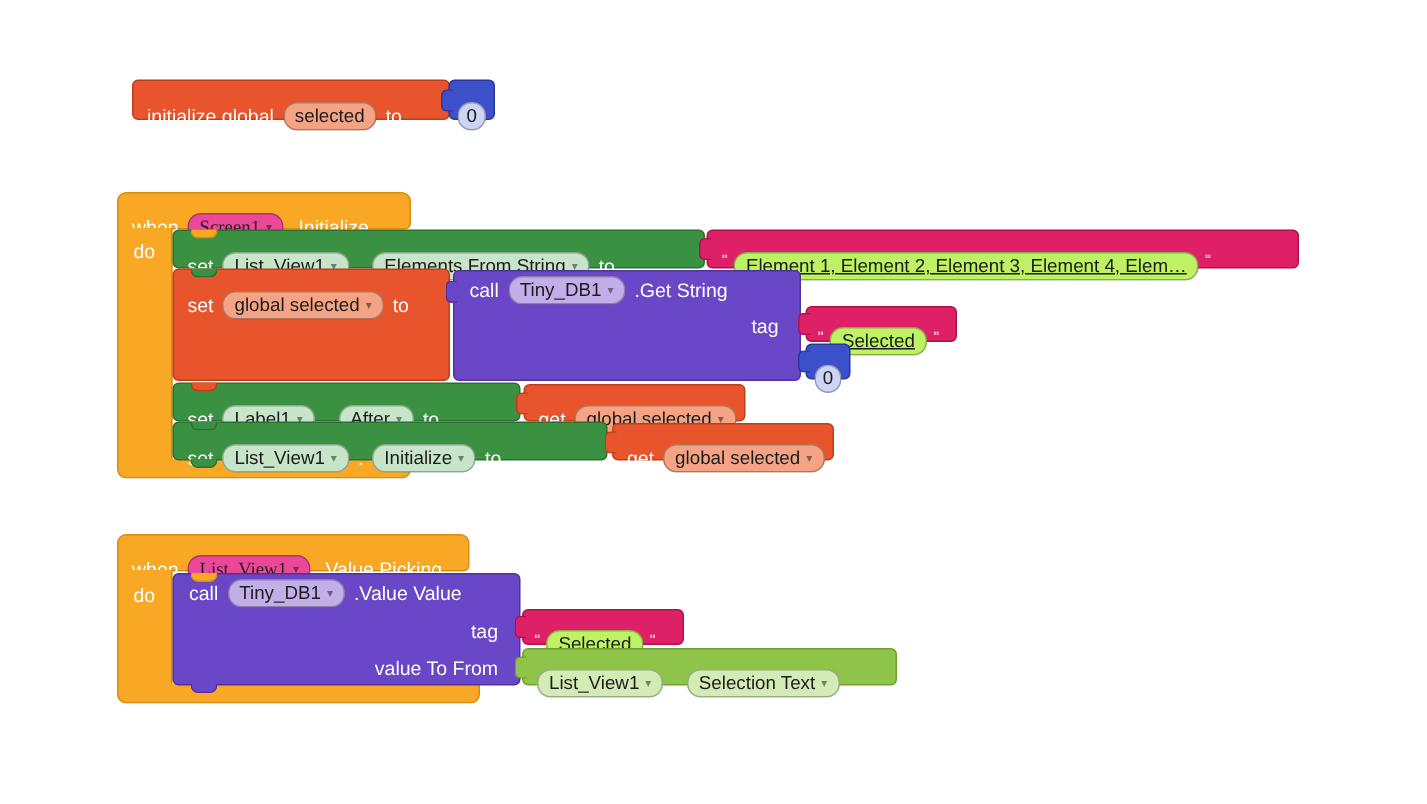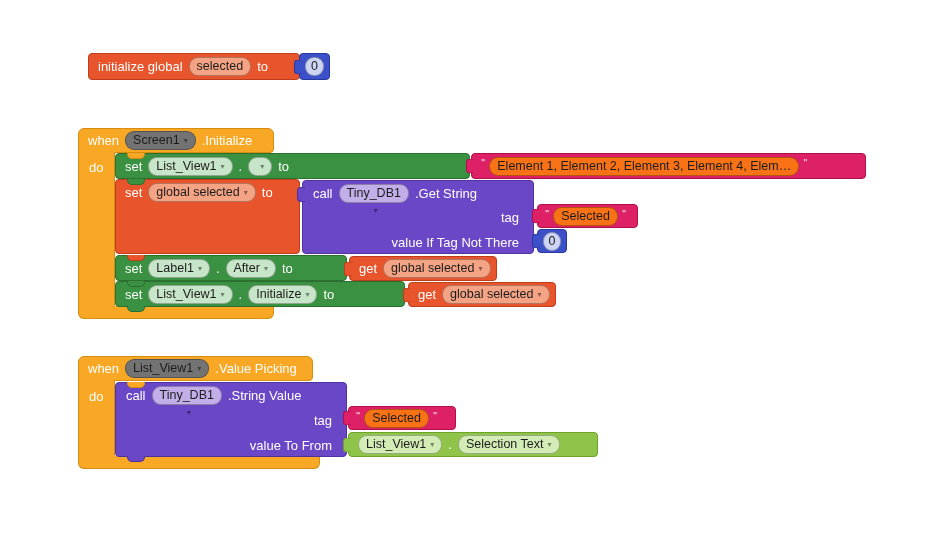--- a/index.html
+++ b/index.html
@@ -1,42 +1,42 @@
 <!DOCTYPE html>
 <html><head>
 <meta charset="utf-8">
 <style>
   html,body{margin:0;padding:0;}
   .canvas{
     position:relative;width:951px;height:536px;background:#ffffff;overflow:hidden;
     font-family:"Liberation Sans","DejaVu Sans",sans-serif;
   }
   .b{position:absolute;box-sizing:border-box;}
-  .row{display:flex;align-items:center;gap:6px;padding:0 9px;height:100%;}
+  .row{display:flex;align-items:center;gap:6px;padding:0 9px;height:100%;margin-top:11px;}
   .lbl{color:#ffffff;font-size:13px;white-space:nowrap;}
   .pill{
     color:#1c1c1c;border:1px solid rgba(0,0,0,.28);border-radius:9px;
     padding:0 7px;font-size:12.5px;white-space:nowrap;display:inline-flex;
     align-items:center;line-height:17px;height:17px;
   }
   .arr{font-size:8px;margin-left:4px;color:rgba(0,0,0,.45);}
   .q{color:#F7CBDD;font-size:9px;align-self:flex-start;margin-top:3px;font-weight:bold;}
   
   .c-event{background:#F9A825;border:1px solid #D68D10;border-radius:4px;}
   .c-var  {background:#E8542B;border:1px solid #BC3E1A;border-radius:4px;}
   .c-set  {background:#3A9142;border:1px solid #2B6F31;border-radius:4px;}
   .c-proc {background:#6A47C6;border:1px solid #4F329E;border-radius:4px;}
   .c-text {background:#DE2066;border:1px solid #AE1149;border-radius:4px;}
   .c-math {background:#3C50C9;border:1px solid #2A379B;border-radius:4px;}
   .c-comp {background:#8DC449;border:1px solid #6FA12B;border-radius:4px;}
-  .p-event{background:#737373;}
+  .p-event{background:#ec4899;font-family:Liberation Serif, serif;}
   .p-var  {background:#F4A384;}
   .p-set  {background:#C7E5C8;}
-  .p-proc {background:#C2AFEA;flex-direction:column;}
-  .p-text {background:#f97316;}
+  .p-proc {background:#C2AFEA;}
+  .p-text {background:#bef264;text-decoration:underline;}
   .p-math {background:#CDD4F4;}
   .p-comp {background:#D3ECB5;}
   
   .hdr{border-radius:6px 6px 4px 0;text-align:center;}
   .col{border-radius:0 0 0 0;border-top:none;}
   .bar{border-radius:0 0 6px 6px;border-top:none;}
   
   .bump{position:absolute;width:16px;height:5px;border-radius:0 0 5px 5px;z-index:6;}
   .bu-event{background:#F9A825;border:1px solid #D68D10;border-top:none;}
   .bu-set  {background:#3A9142;border:1px solid #2B6F31;border-top:none;}
@@ -90,20 +90,21 @@
 
   <div class="b c-set" style="left:115px;top:153px;width:355px;height:26px;">
     <div class="row">
       <span class="lbl">set</span>
       <span class="pill p-set">
         <span>List_View1</span>
         <span class="arr">▾</span>
       </span>
       <span class="lbl">.</span>
       <span class="pill p-set">
+        <span>Elements From String</span>
         <span class="arr">▾</span>
       </span>
       <span class="lbl">to</span>
     </div>
   </div>
   <div class="b c-text" style="left:471px;top:153px;width:395px;height:26px;">
     <i class="tab t-text"></i>
     <div class="row" style="gap:4px;">
       <span class="q">"</span>
       <span class="pill p-text">Element 1, Element 2, Element 3, Element 4, Elem…</span>
@@ -127,23 +128,20 @@
       <span class="lbl">call</span>
       <span class="pill p-proc">
         <span>Tiny_DB1</span>
         <span class="arr">▾</span>
       </span>
       <span class="lbl">.Get String</span>
     </div>
     <div class="prow pend">
       <span class="lbl">tag</span>
     </div>
-    <div class="prow pend">
-      <span class="lbl">value If Tag Not There</span>
-    </div>
   </div>
   <div class="b c-text" style="left:537px;top:204px;width:101px;height:24px;">
     <i class="tab t-text"></i>
     <div class="row" style="gap:4px;padding:0 7px;">
       <span class="q">"</span>
       <span class="pill p-text">Selected</span>
       <span class="q">"</span>
     </div>
   </div>
   <div class="b c-math" style="left:537px;top:229px;width:30px;height:24px;">
@@ -226,21 +224,21 @@
   </div>
   <div class="b c-event bar" style="left:78px;top:456px;width:242px;height:13px;"></div>
 
   <div class="b c-proc" style="left:115px;top:382px;width:232px;height:75px;">
     <div class="prow" style="height:25px;">
       <span class="lbl">call</span>
       <span class="pill p-proc">
         <span>Tiny_DB1</span>
         <span class="arr">▾</span>
       </span>
-      <span class="lbl">.String Value</span>
+      <span class="lbl">.Value Value</span>
     </div>
     <div class="prow pend">
       <span class="lbl">tag</span>
     </div>
     <div class="prow pend">
       <span class="lbl">value To From</span>
     </div>
   </div>
   <div class="b c-text" style="left:348px;top:406px;width:108px;height:24px;">
     <i class="tab t-text"></i>

